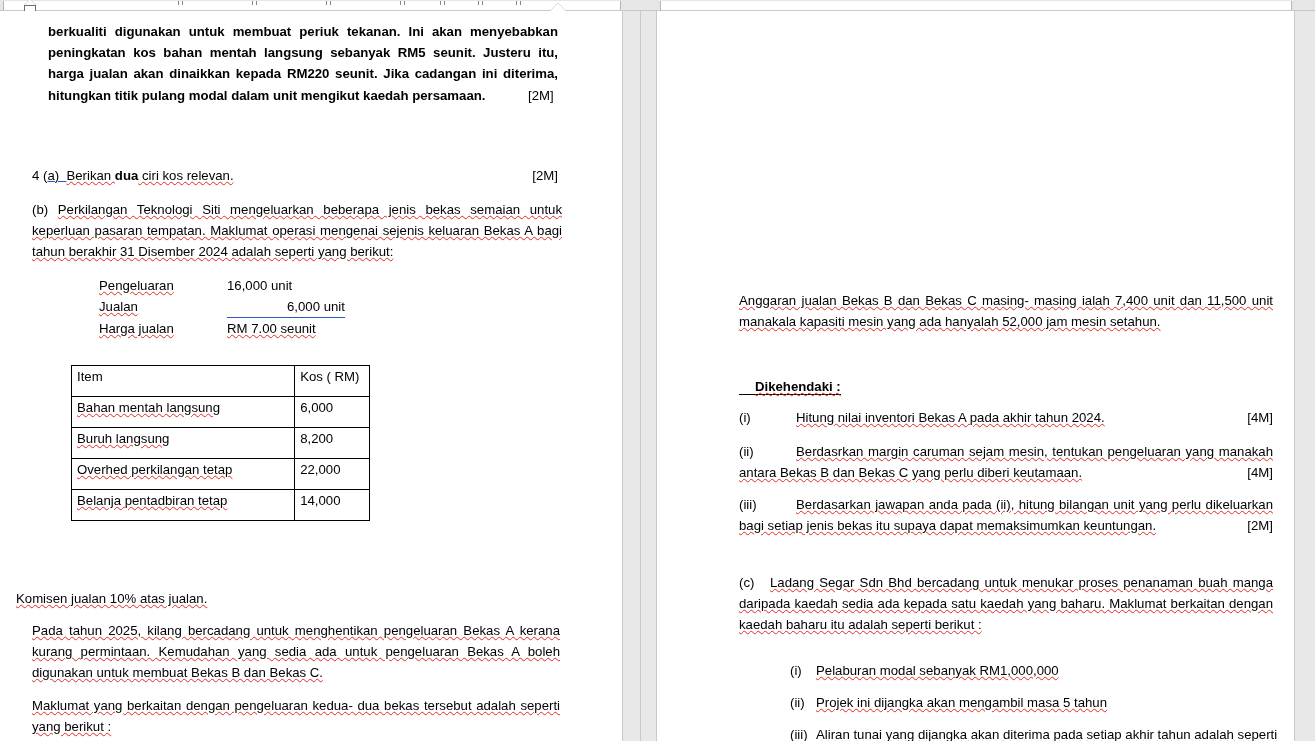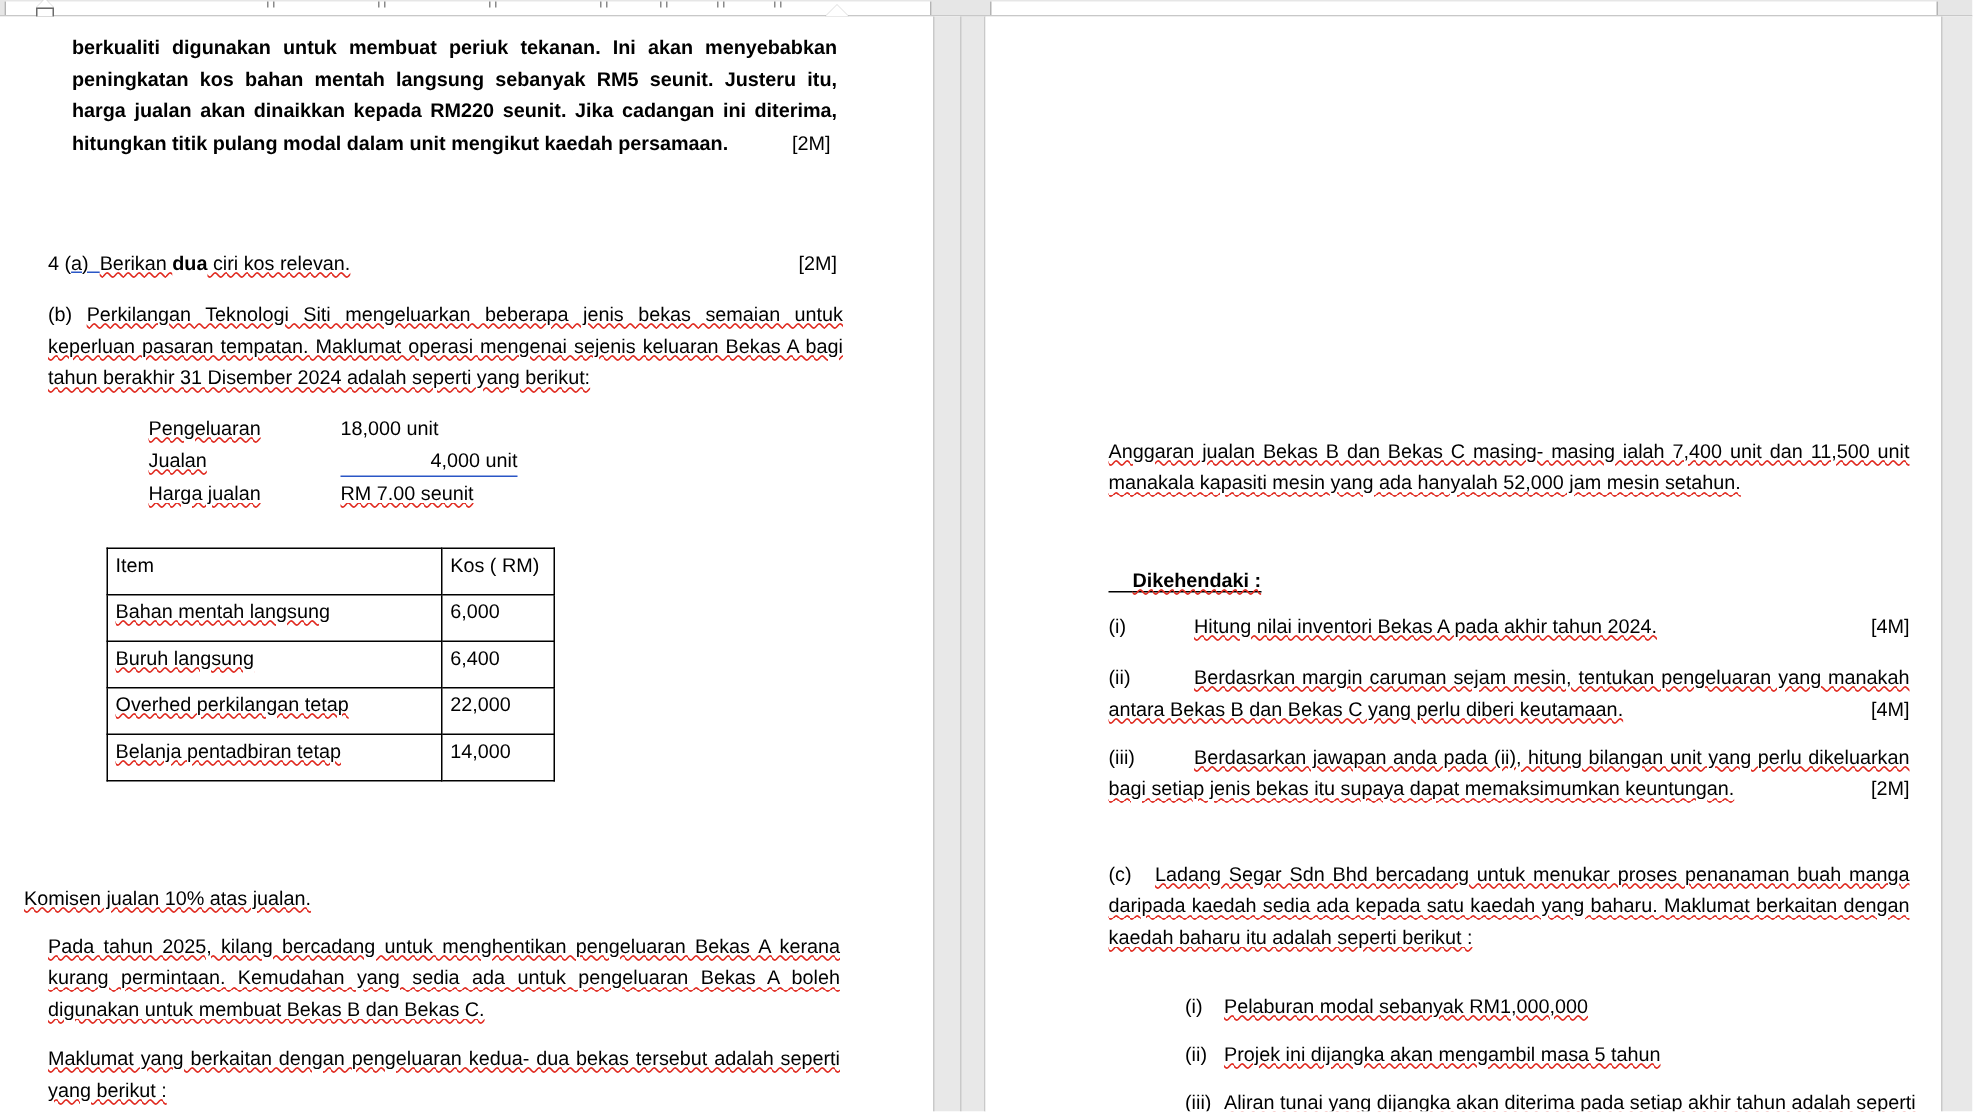--- a/index.html
+++ b/index.html
@@ -182,45 +182,45 @@
     <div class="body-text" style="position:absolute; left:32px; top:188px; width:530px;">
       <p class="just">
         <span>(b)</span>
         <span class="sp">Perkilangan  Teknologi Siti mengeluarkan beberapa jenis bekas  semaian untuk keperluan pasaran tempatan.  Maklumat operasi  mengenai sejenis keluaran Bekas A bagi tahun berakhir 31 Disember 2024 adalah seperti yang berikut:</span>
       </p>
     </div>
 
     <div class="body-text col-list" style="position:absolute; left:23px; top:264px; width:400px;">
       <div class="row">
         <span class="k sp">Pengeluaran</span>
-        <span class="v">18,000 unit</span>
+        <span class="v">16,000 unit</span>
       </div>
       <div class="row">
         <span class="k sp">Jualan</span>
-        <span class="v u-blue" style="padding-left:60px;">4,000 unit</span>
+        <span class="v u-blue" style="padding-left:60px;">6,000 unit</span>
       </div>
       <div class="row">
         <span class="k sp">Harga jualan</span>
         <span class="v sp">RM 7.00 seunit</span>
       </div>
     </div>
 
     <table class="doc-table tbl-left">
       <tbody>
           <tr>
         <td class="b">Item</td>
         <td class="b">Kos ( RM)</td>
       </tr>
       <tr>
         <td class="sp">Bahan mentah langsung</td>
         <td>6,000</td>
       </tr>
       <tr>
         <td class="sp">Buruh langsung</td>
-        <td>6,400</td>
+        <td>8,200</td>
       </tr>
       <tr>
         <td class="sp">Overhed perkilangan tetap</td>
         <td>22,000</td>
       </tr>
       <tr>
         <td class="sp">Belanja pentadbiran tetap</td>
         <td>14,000</td>
       </tr>
     </tbody>

